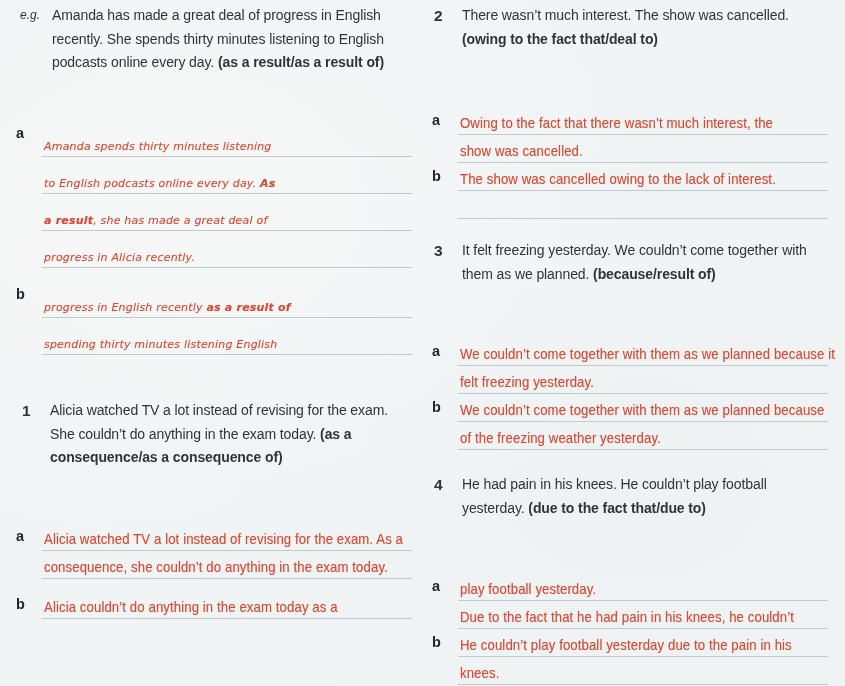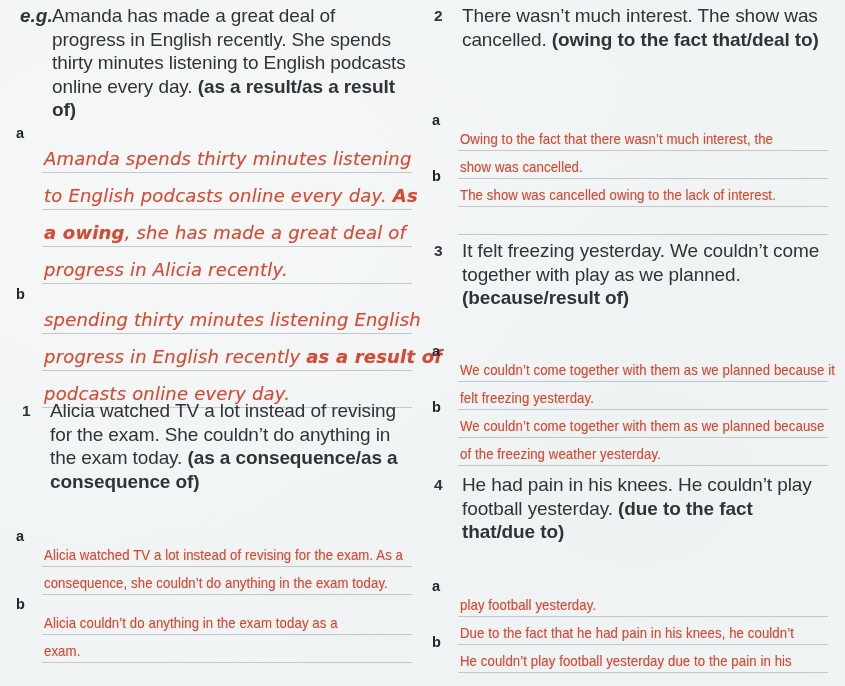--- a/index.html
+++ b/index.html
@@ -41,30 +41,30 @@
     width: 30px;
     color: #2f3436;
     font-size: 15.5px;
     line-height: 23.5px;
     font-weight: bold;
     text-align: left;
     padding-left: 2px;
     box-sizing: border-box;
   }
   .prompt .marker.eg {
-    font-weight: bold;
+    font-weight: normal;
     font-style: italic;
-    font-size: 19px;
+    font-size: 12px;
     width: 32px;
     padding-left: 0;
   }
   .prompt .ptext {
     flex: 1 1 auto;
     color: #2f3436;
-    font-size: 19px;
+    font-size: 14px;
     line-height: 23.5px;
     letter-spacing: -0.1px;
   }
   .prompt .ptext b {
     font-weight: bold;
   }
 
   
   .answer {
     position: absolute;
@@ -77,21 +77,20 @@
     color: #22282a;
     font-size: 14.5px;
     font-weight: bold;
     font-family: "Liberation Sans", sans-serif;
     padding-top: 5px;
     box-sizing: border-box;
   }
   .lines {
     flex: 1 1 auto;
     position: relative;
-    margin-top: 16px;
   }
   .line {
     position: relative;
     height: 28px;
     border-bottom: 1px solid #c3c9cb;
     box-sizing: border-box;
   }
   .line.tall  { height: 37px; }
   .line.blank { }
 
@@ -101,21 +100,21 @@
     left: 2px;
     bottom: 3px;
     white-space: nowrap;
     color: #d24b35;
     text-shadow: 0 0 1px rgba(210,75,53,0.35);
   }
   
   .hw.styleA {
     font-family: "DejaVu Sans", sans-serif;
     font-style: italic;
-    font-size: 18px;
+    font-size: 11px;
     letter-spacing: 0.2px;
   }
   .hw.styleA b {
     font-weight: bold;
   }
   
   .hw.styleB {
     font-family: "Liberation Sans Narrow", "Liberation Sans", sans-serif;
     font-size: 14.2px;
     transform: scaleX(0.93);
@@ -141,39 +140,36 @@
     <div class="answer" style="top:120px; left:8px; width:396px;">
       <div class="alabel">a</div>
       <div class="lines">
         <div class="line tall">
           <span class="hw styleA">Amanda spends thirty minutes listening</span>
         </div>
         <div class="line tall">
           <span class="hw styleA">to English podcasts online every day. <b>As</b></span>
         </div>
         <div class="line tall">
-          <span class="hw styleA"><b>a owing</b>, she has made a great deal of</span>
+          <span class="hw styleA"><b>a result</b>, she has made a great deal of</span>
         </div>
         <div class="line tall">
           <span class="hw styleA">progress in Alicia recently.</span>
         </div>
       </div>
     </div>
 
     <div class="answer" style="top:281px; left:8px; width:396px;">
       <div class="alabel">b</div>
       <div class="lines">
         <div class="line tall">
+          <span class="hw styleA">progress in English recently <b>as a result of</b></span>
+        </div>
+        <div class="line tall">
           <span class="hw styleA">spending thirty minutes listening English</span>
-        </div>
-        <div class="line tall">
-          <span class="hw styleA">progress in English recently <b>as a result of</b></span>
-        </div>
-        <div class="line tall">
-          <span class="hw styleA">podcasts online every day.</span>
         </div>
       </div>
     </div>
 
     <div class="prompt" style="top:399px; left:12px; width:392px;">
       <div class="marker">1</div>
       <div class="ptext">
         <span>Alicia watched TV a lot instead of revising for the exam. She couldn’t do anything in the exam today.</span>
         <b>(as a consequence/as a consequence of)</b>
       </div>
@@ -190,23 +186,20 @@
         </div>
       </div>
     </div>
 
     <div class="answer" style="top:591px; left:8px; width:396px;">
       <div class="alabel">b</div>
       <div class="lines">
         <div class="line">
           <span class="hw styleB">Alicia couldn’t do anything in the exam today as a</span>
         </div>
-        <div class="line">
-          <span class="hw styleB">exam.</span>
-        </div>
       </div>
     </div>
 
   </div>
 
   <div class="col col-right">
 
     <div class="prompt" style="top:4px; left:0px; width:396px;">
       <div class="marker">2</div>
       <div class="ptext">
@@ -235,21 +228,21 @@
         </div>
         <div class="line blank">
           <span class="hw styleB"></span>
         </div>
       </div>
     </div>
 
     <div class="prompt" style="top:239px; left:0px; width:396px;">
       <div class="marker">3</div>
       <div class="ptext">
-        <span>It felt freezing yesterday. We couldn’t come together with play as we planned.</span>
+        <span>It felt freezing yesterday. We couldn’t come together with them as we planned.</span>
         <b>(because/result of)</b>
       </div>
     </div>
 
     <div class="answer" style="top:338px; left:0px; width:396px;">
       <div class="alabel">a</div>
       <div class="lines">
         <div class="line">
           <span class="hw styleB">We couldn’t come together with them as we planned because it</span>
         </div>
@@ -290,17 +283,20 @@
         </div>
       </div>
     </div>
 
     <div class="answer" style="top:629px; left:0px; width:396px;">
       <div class="alabel">b</div>
       <div class="lines">
         <div class="line">
           <span class="hw styleB">He couldn’t play football yesterday due to the pain in his</span>
         </div>
+        <div class="line">
+          <span class="hw styleB">knees.</span>
+        </div>
       </div>
     </div>
 
   </div>
 </div>
 
 </body></html>

